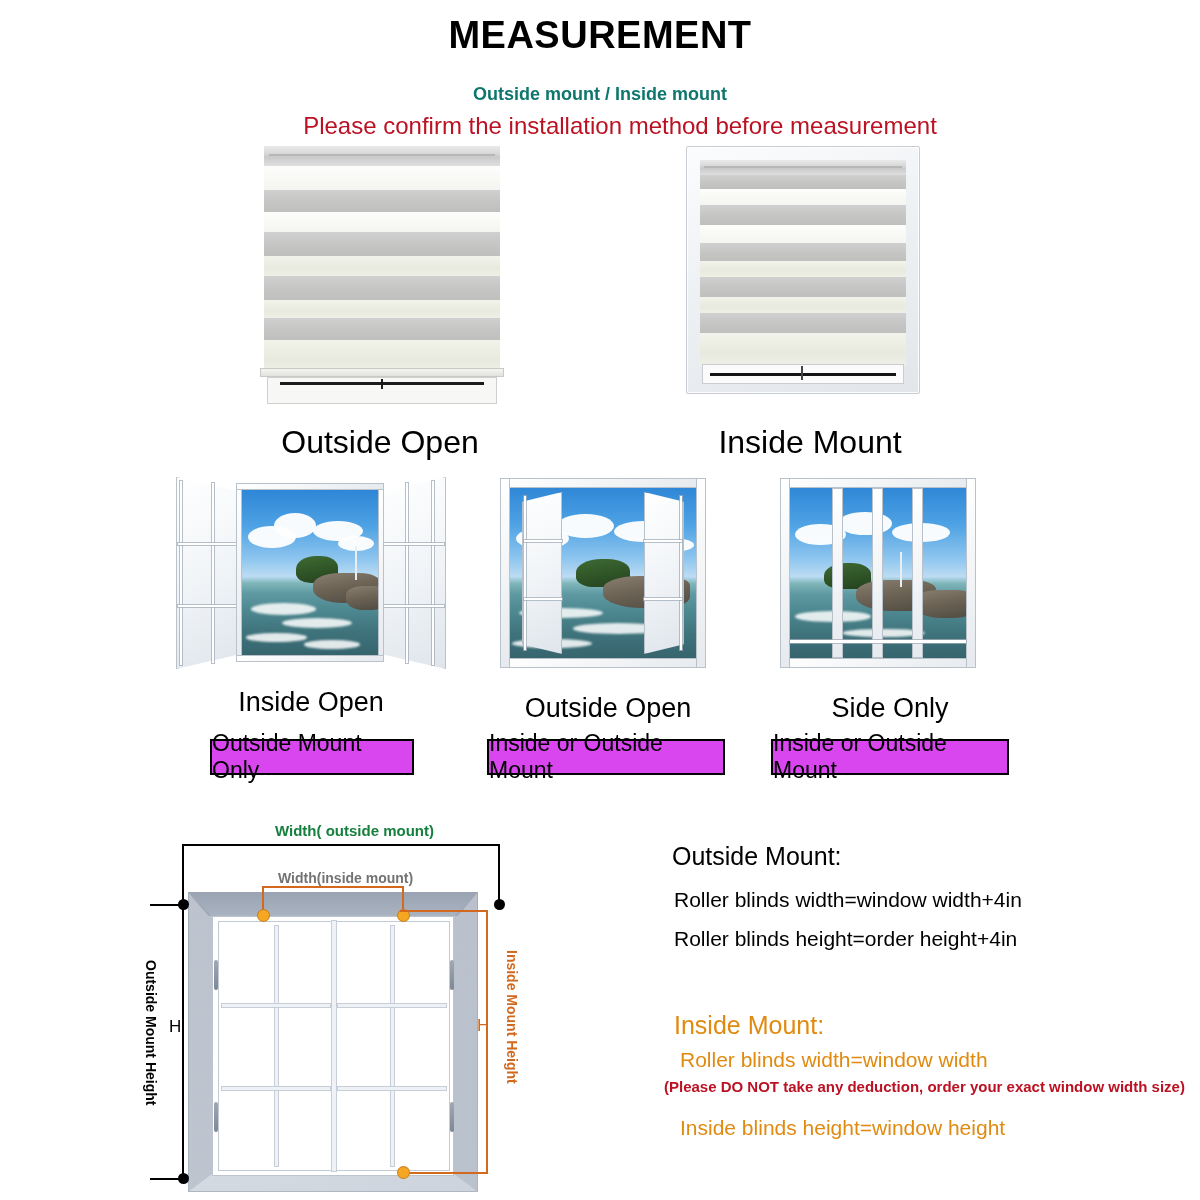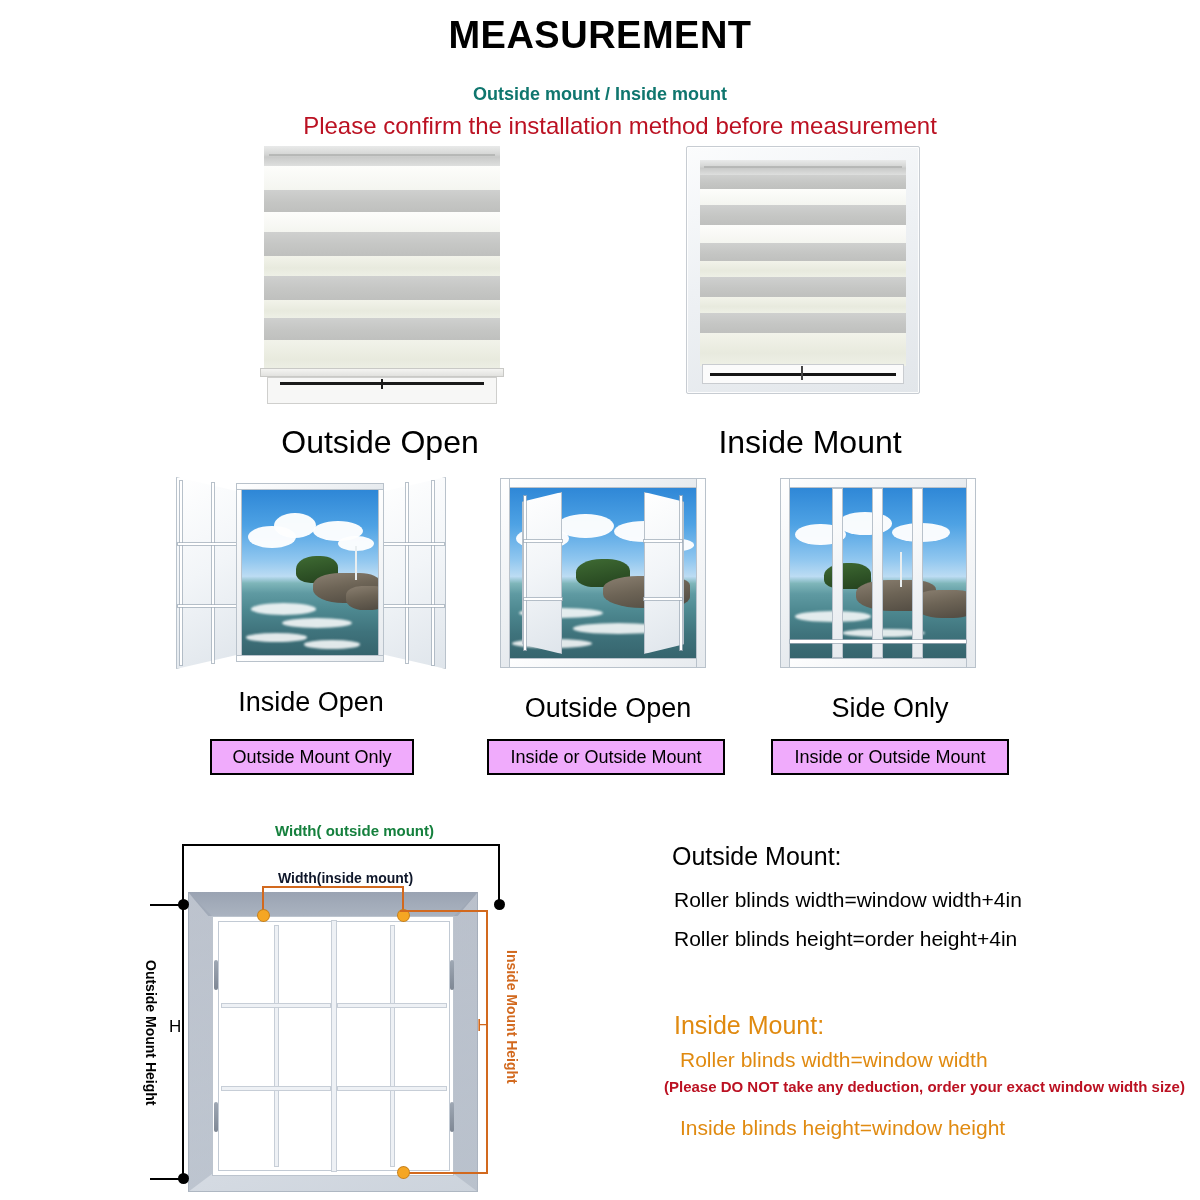--- a/index.html
+++ b/index.html
@@ -49,30 +49,30 @@
   .islet{position:absolute;background:linear-gradient(170deg,#3f6b33 0%,#2e5226 60%,#24411e 100%);border-radius:48% 42% 30% 35%;}
   .mast{position:absolute;width:2px;background:#e9eef0;}
 
   
   .sash{position:absolute;background:linear-gradient(150deg,#ffffff 0%,#f2f5f8 48%,#dfe5eb 100%);
         border:1px solid #b9c2cb;box-sizing:border-box;}
   .bar{position:absolute;background:#ffffff;box-shadow:0 0 0 1px rgba(160,172,184,.75);}
   .frame-edge{position:absolute;background:linear-gradient(150deg,#ffffff,#e6eaee);border:1px solid #b9c2cb;box-sizing:border-box;}
 
   .open-label{font-size:27px;color:#000;text-align:center;}
-  .mount-box{position:absolute;border:2px solid #000;background:#f0abfc;display:flex;align-items:center;justify-content:center;
-             font-size:18px;color:#000;box-sizing:border-box;}
+  .mount-box{position:absolute;border:2px solid #000;background:#d946ef;display:flex;align-items:center;justify-content:center;
+             font-size:23px;color:#000;box-sizing:border-box;}
 
   
   .dim-black{position:absolute;background:#000;}
   .dim-orange{position:absolute;background:#d2691e;}
   .dot-black{position:absolute;width:11px;height:11px;border-radius:50%;background:#000;}
   .dot-orange{position:absolute;width:11px;height:11px;border-radius:50%;background:#f5a623;box-shadow:0 0 0 1px #c8801a;}
   .dim-text-black{position:absolute;font-size:15px;font-weight:bold;color:#15803d;white-space:nowrap;}
-  .dim-text-orange{position:absolute;font-size:14px;font-weight:bold;color:#0f172a;white-space:nowrap;}
+  .dim-text-orange{position:absolute;font-size:14px;font-weight:bold;color:#737373;white-space:nowrap;}
   .vert-black{position:absolute;font-size:14px;font-weight:bold;color:#000;white-space:nowrap;
               writing-mode:vertical-rl;text-orientation:mixed;}
   .vert-orange{position:absolute;font-size:14px;font-weight:bold;color:#d2691e;white-space:nowrap;
                writing-mode:vertical-rl;text-orientation:mixed;}
   .h-black{position:absolute;font-size:17px;color:#000;}
   .h-orange{position:absolute;font-size:17px;color:#d2691e;}
 
   
   .bw-outer{position:absolute;background:linear-gradient(160deg,#e7eaef 0%,#dbe0e7 50%,#ccd3dc 100%);border:1px solid #aeb7c2;box-sizing:border-box;}
   .bw-reveal{position:absolute;background:linear-gradient(180deg,#9aa3b2 0%,#aab3c0 100%);}

